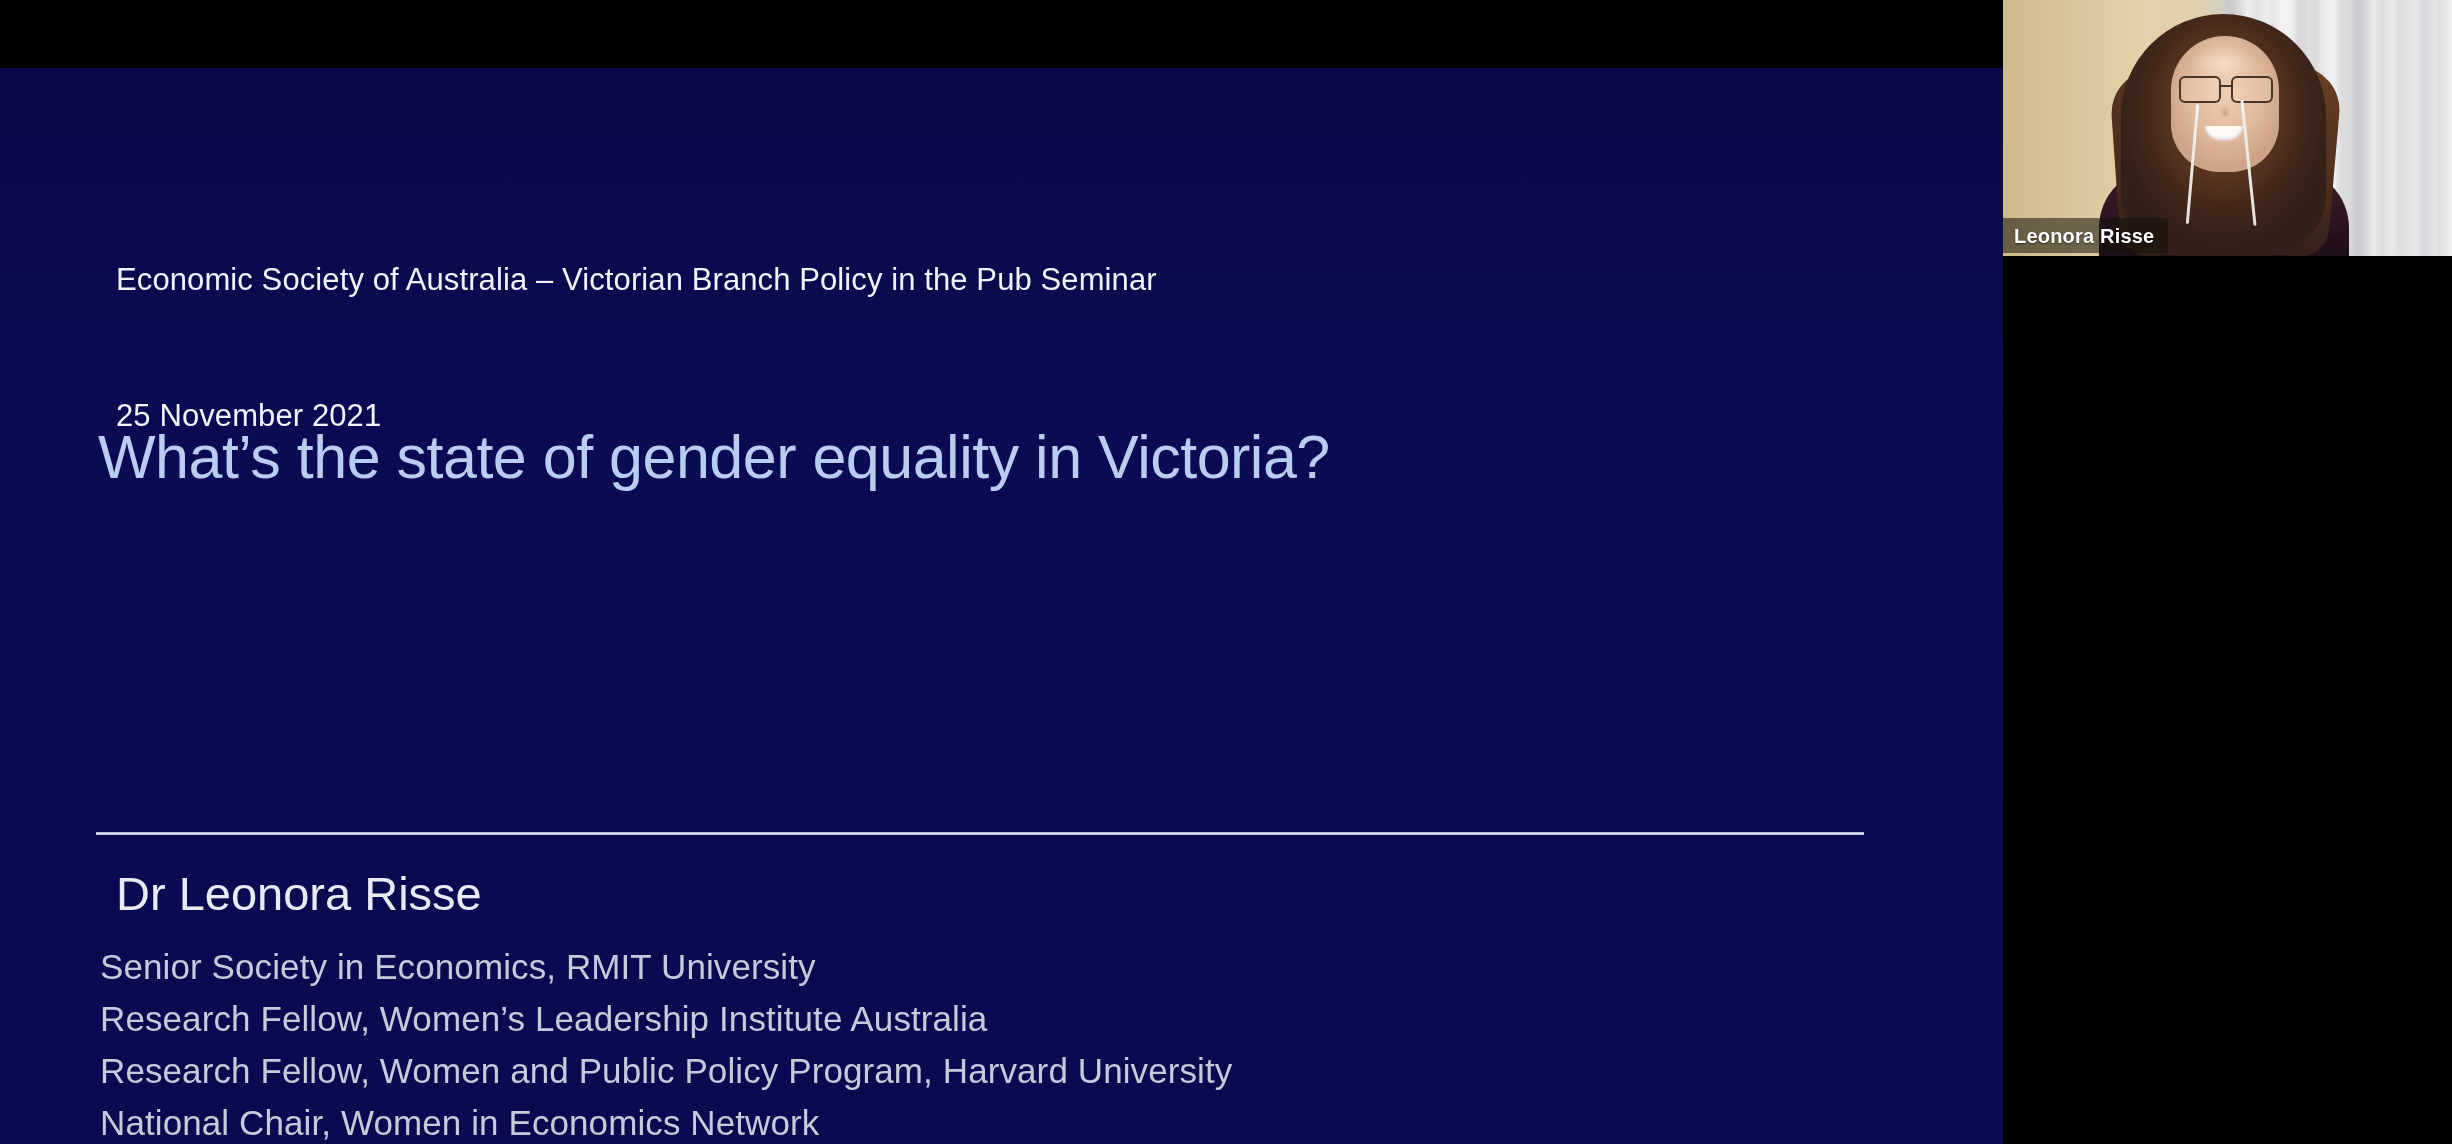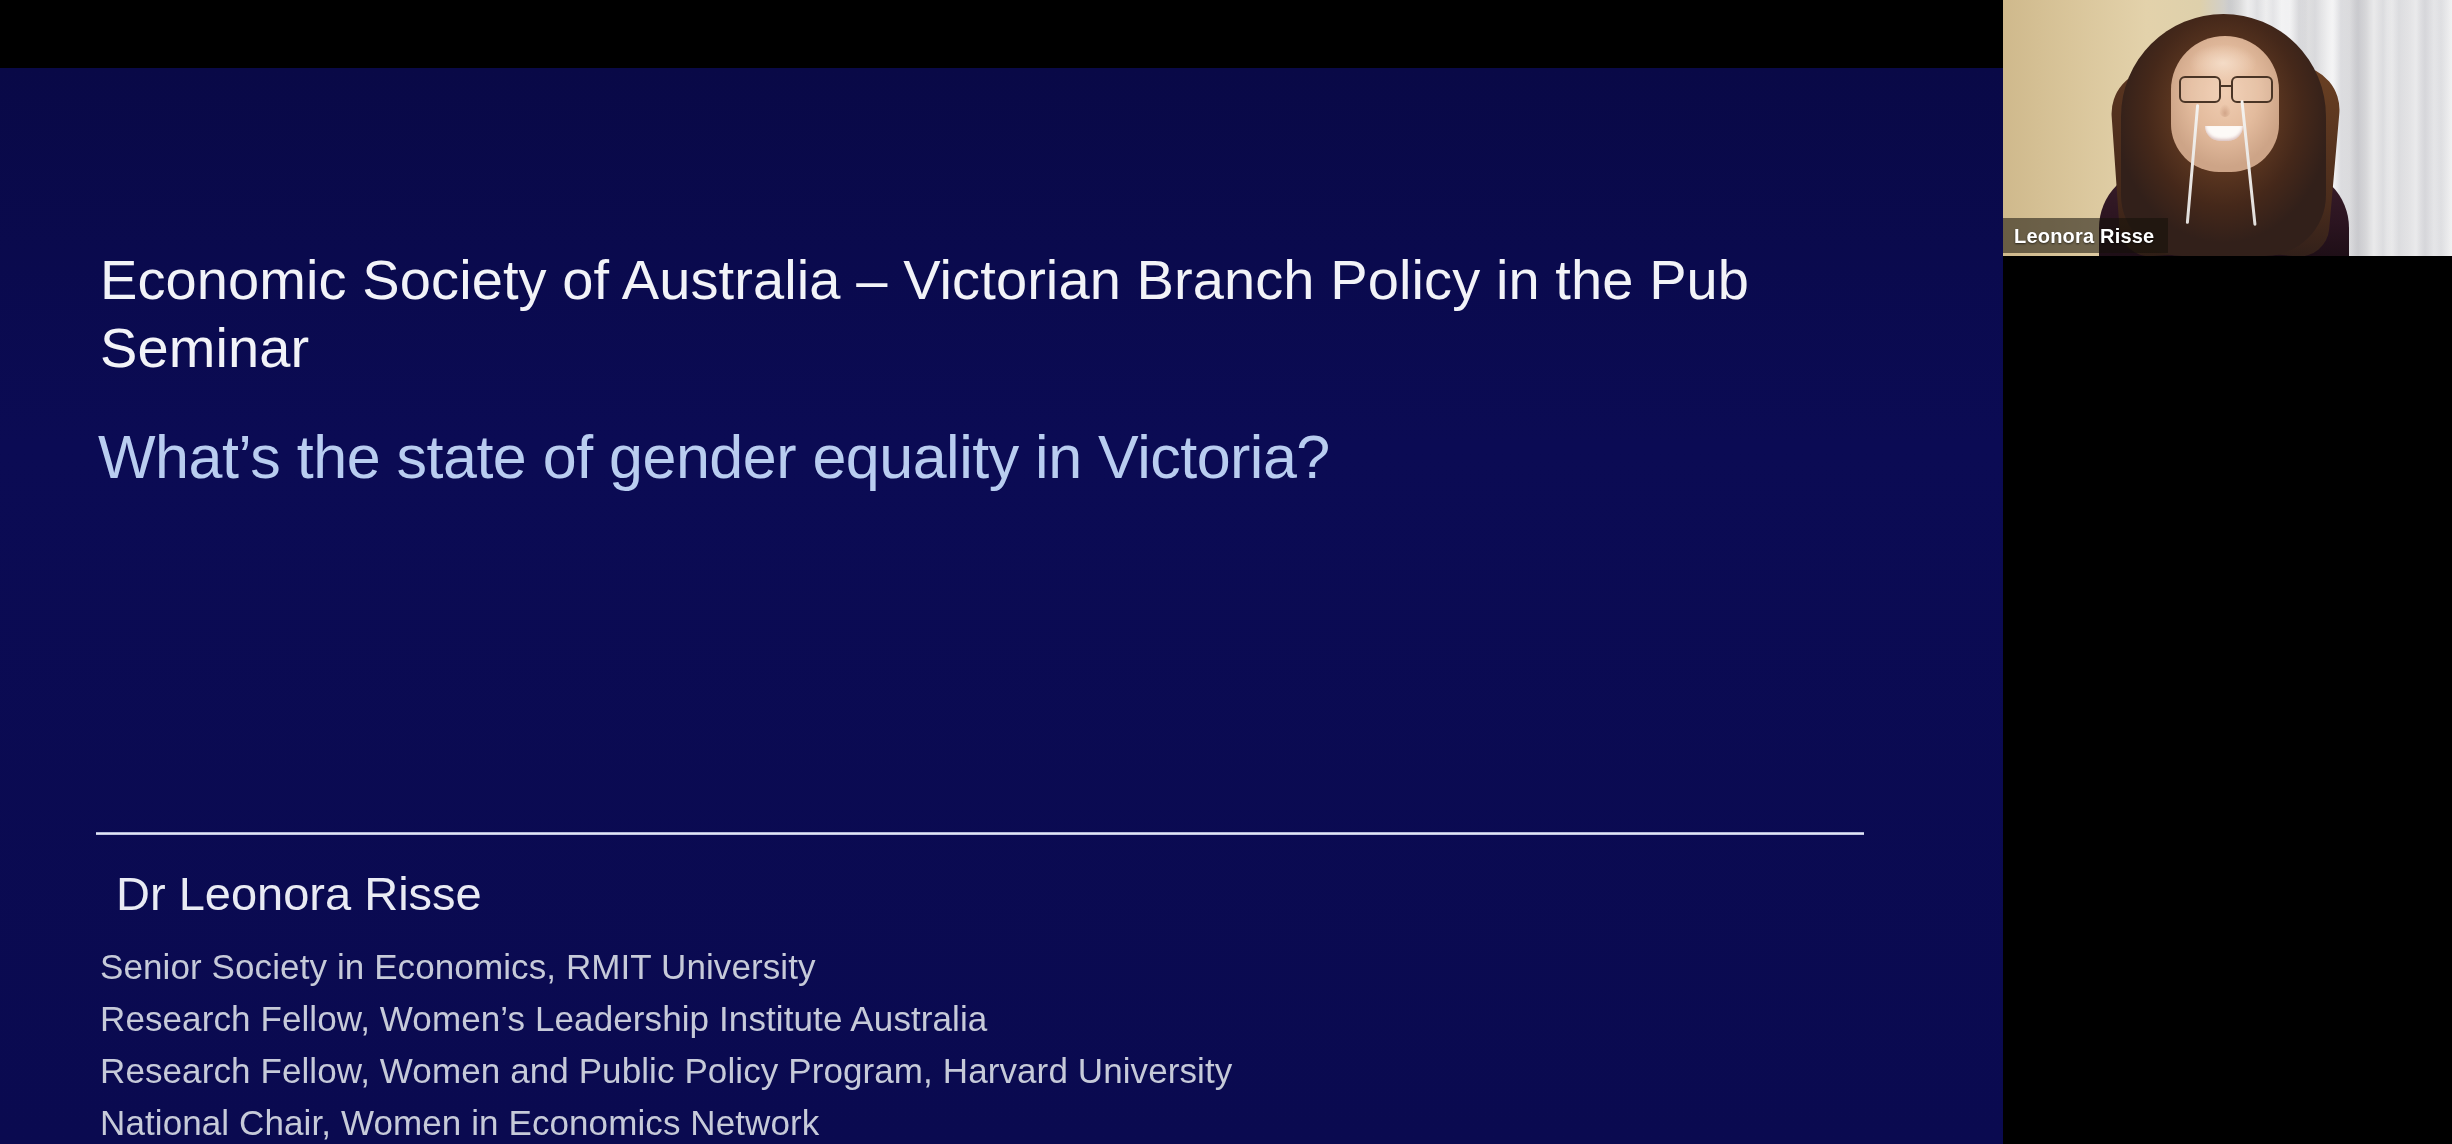--- a/index.html
+++ b/index.html
@@ -40,25 +40,25 @@
     top: 68px;
     width: 2003px;
     height: 1076px;
     background: #0a0a50;
     background-image: linear-gradient(180deg, #090947 0%, #0b0b54 35%, #0a0a50 100%);
     overflow: hidden;
   }
 
   .slide-header {
     position: absolute;
-    left: 100px;
+    left: 116px;
     top: 110px;
     width: 1800px;
     color: #f2f3f8;
-    font-size: 56px;
+    font-size: 31px;
     line-height: 68px;
     letter-spacing: 0.1px;
     font-weight: 400;
     white-space: pre-line;
   }
   .slide-header .hdr-line { display: block; }
 
   .slide-title {
     position: absolute;
     left: 98px;
@@ -304,20 +304,21 @@
 <body>
 
 <div id="stage">
 
   <div class="letterbox-top"></div>
 
   <div id="slide">
 
     <div class="slide-header">
       <span class="hdr-line">Economic Society of Australia – Victorian Branch Policy in the Pub Seminar</span>
+      <span class="hdr-line">25 November 2021</span>
     </div>
 
     <div class="slide-title">What’s the state of gender equality in Victoria?</div>
 
     <div class="slide-rule"></div>
 
     <div class="presenter-name">Dr Leonora Risse</div>
 
     <div class="affiliations">
       <span class="aff-line">Senior Society in Economics, RMIT University</span>

